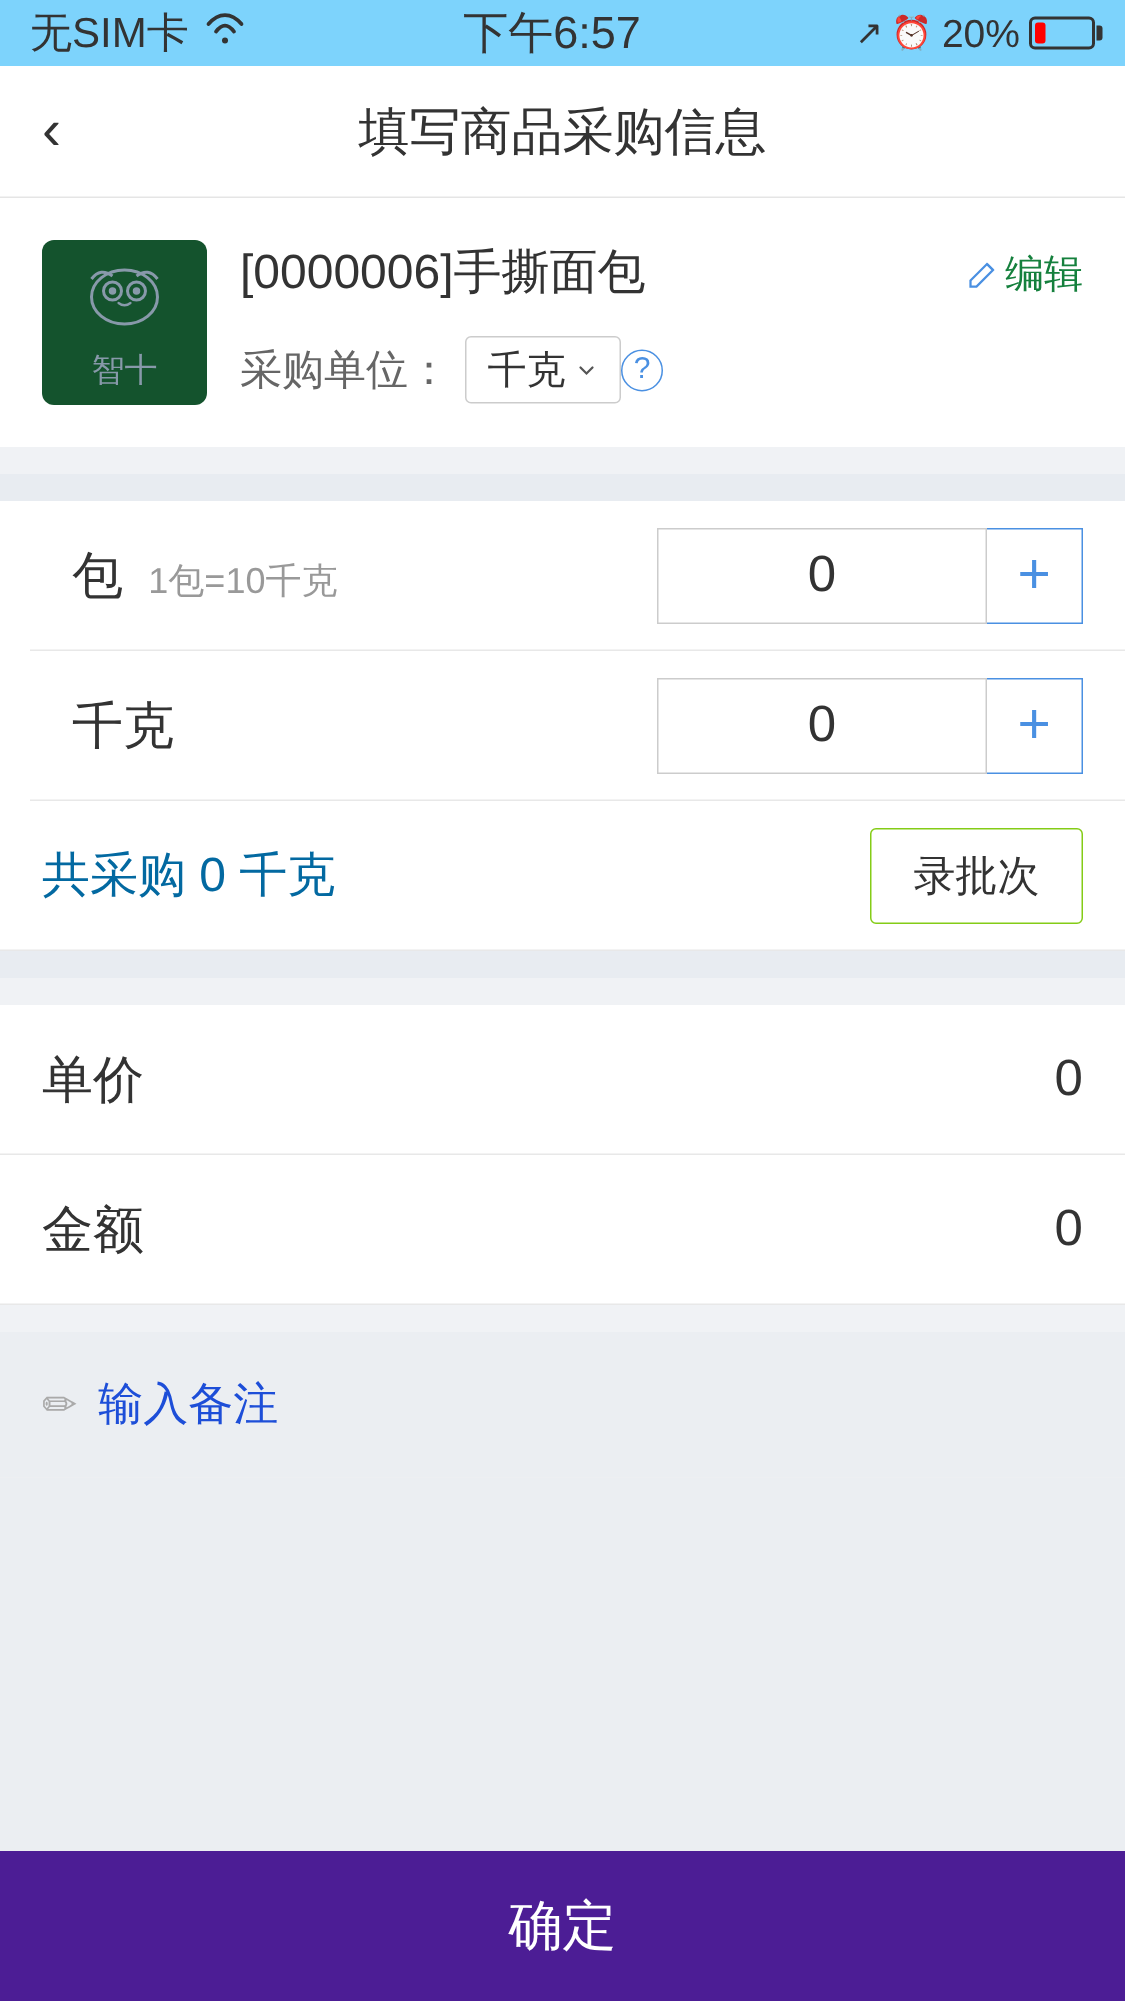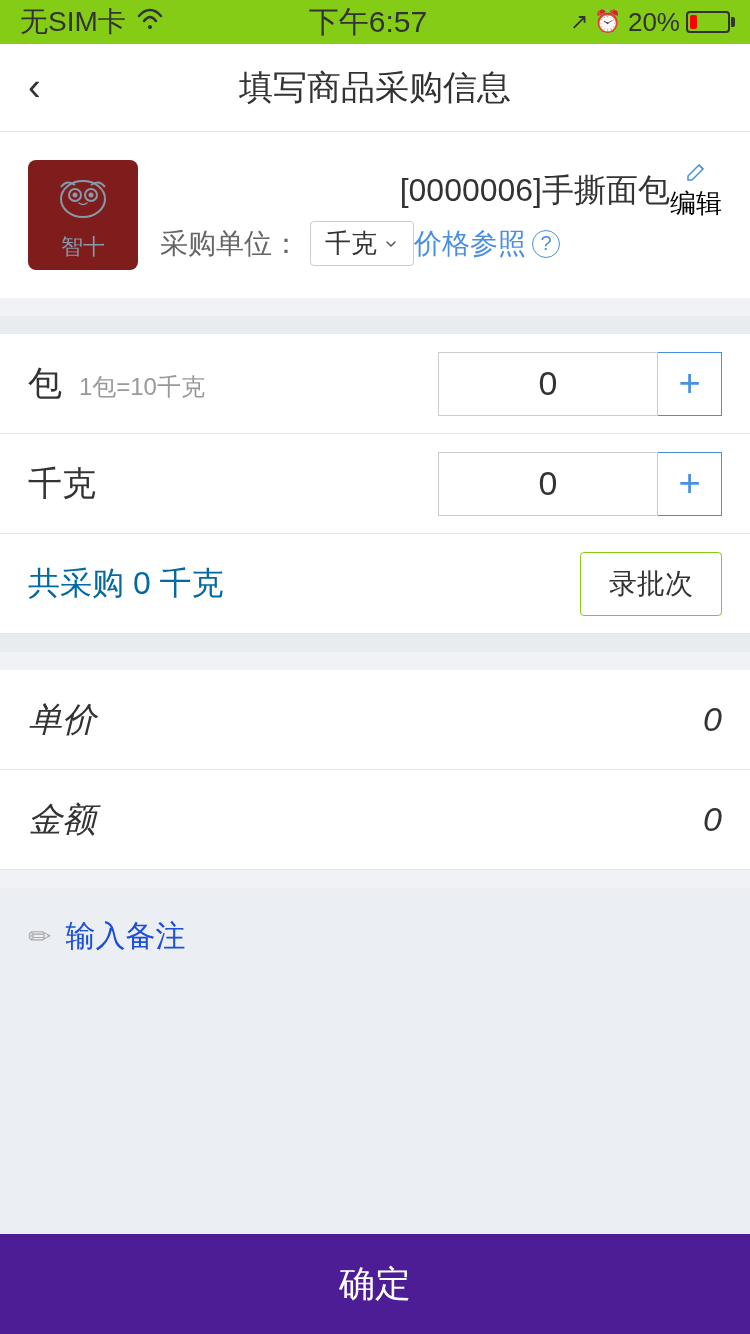--- a/index.html
+++ b/index.html
@@ -9,21 +9,21 @@
       min-height: 1334px;
       font-family: -apple-system, "PingFang SC", "Helvetica Neue", Arial, sans-serif;
       background: #f0f2f5;
       font-size: 32px;
       color: #333;
     }
 
     
     .status-bar {
       height: 44px;
-      background: #84cc16;
+      background: #7dd3fc;
       display: flex;
       align-items: center;
       justify-content: space-between;
       padding: 0 20px;
       font-size: 28px;
       color: #333;
     }
     .status-left { display: flex; align-items: center; gap: 8px; }
     .status-center { font-size: 30px; font-weight: 500; }
     .status-right { display: flex; align-items: center; gap: 6px; font-size: 26px; }
@@ -82,21 +82,21 @@
       background: #fff;
       padding: 28px;
       display: flex;
       align-items: flex-start;
       gap: 22px;
       margin-bottom: 18px;
     }
     .product-thumb {
       width: 110px;
       height: 110px;
-      background: #7f1d1d;
+      background: #14532d;
       border-radius: 8px;
       display: flex;
       flex-direction: column;
       align-items: center;
       justify-content: center;
       flex-shrink: 0;
     }
     .product-thumb-owl {
       font-size: 38px;
       color: #8899aa;
@@ -105,34 +105,34 @@
       font-size: 22px;
       color: #8899aa;
       margin-top: 4px;
     }
     .product-info {
       flex: 1;
     }
     .product-name-row {
       display: flex;
       align-items: center;
-      justify-content: flex-end;
+      justify-content: space-between;
+      margin-bottom: 20px;
     }
     .product-name {
       font-size: 32px;
       color: #333;
       font-weight: 500;
     }
     .product-edit {
       font-size: 26px;
-      color: #000000;
+      color: #15803d;
       display: flex;
       align-items: center;
       gap: 4px;
-      flex-direction: column;
     }
     .product-unit-row {
       display: flex;
       align-items: center;
       justify-content: flex-start;
     }
     .product-unit-label {
       font-size: 28px;
       color: #666;
     }
@@ -166,20 +166,21 @@
     .input-section {
       background: #fff;
     }
     .input-row {
       display: flex;
       align-items: center;
       justify-content: space-between;
       padding: 0 28px;
       height: 100px;
       border-bottom: 1px solid #e8e8e8;
+      margin-left: 20px;
     }
     .input-label {
       font-size: 34px;
       color: #333;
     }
     .input-sub {
       font-size: 24px;
       color: #999;
       margin-left: 8px;
     }
@@ -232,21 +233,20 @@
       padding: 12px 28px;
       font-size: 28px;
       color: #333;
       cursor: pointer;
     }
 
     
     .info-section {
       background: #fff;
       margin-top: 18px;
-      font-style: italic;
     }
     .info-row {
       display: flex;
       align-items: center;
       justify-content: space-between;
       padding: 0 28px;
       height: 100px;
       border-bottom: 1px solid #e8e8e8;
     }
     .info-label {
@@ -363,21 +363,20 @@
       <div style="display:flex;align-items:center;">
         <span class="product-unit-label">采购单位：</span>
         <div class="unit-dropdown">
           <span>千克</span>
           <svg width="16" height="16" viewBox="0 0 16 16" fill="none">
             <path d="M4 6 L8 10 L12 6" stroke="#555" stroke-width="1.5" stroke-linecap="round"></path>
           </svg>
         </div>
       </div>
       <div class="price-ref">
-        <span>价格参照</span>
         <span style="border:1px solid #4a90e2;border-radius:50%;width:28px;height:28px;display:inline-flex;align-items:center;justify-content:center;font-size:20px;">?</span>
       </div>
     </div>
   </div>
 </div>
 
 <div class="divider-section"></div>
 
 <div class="input-section">
 

